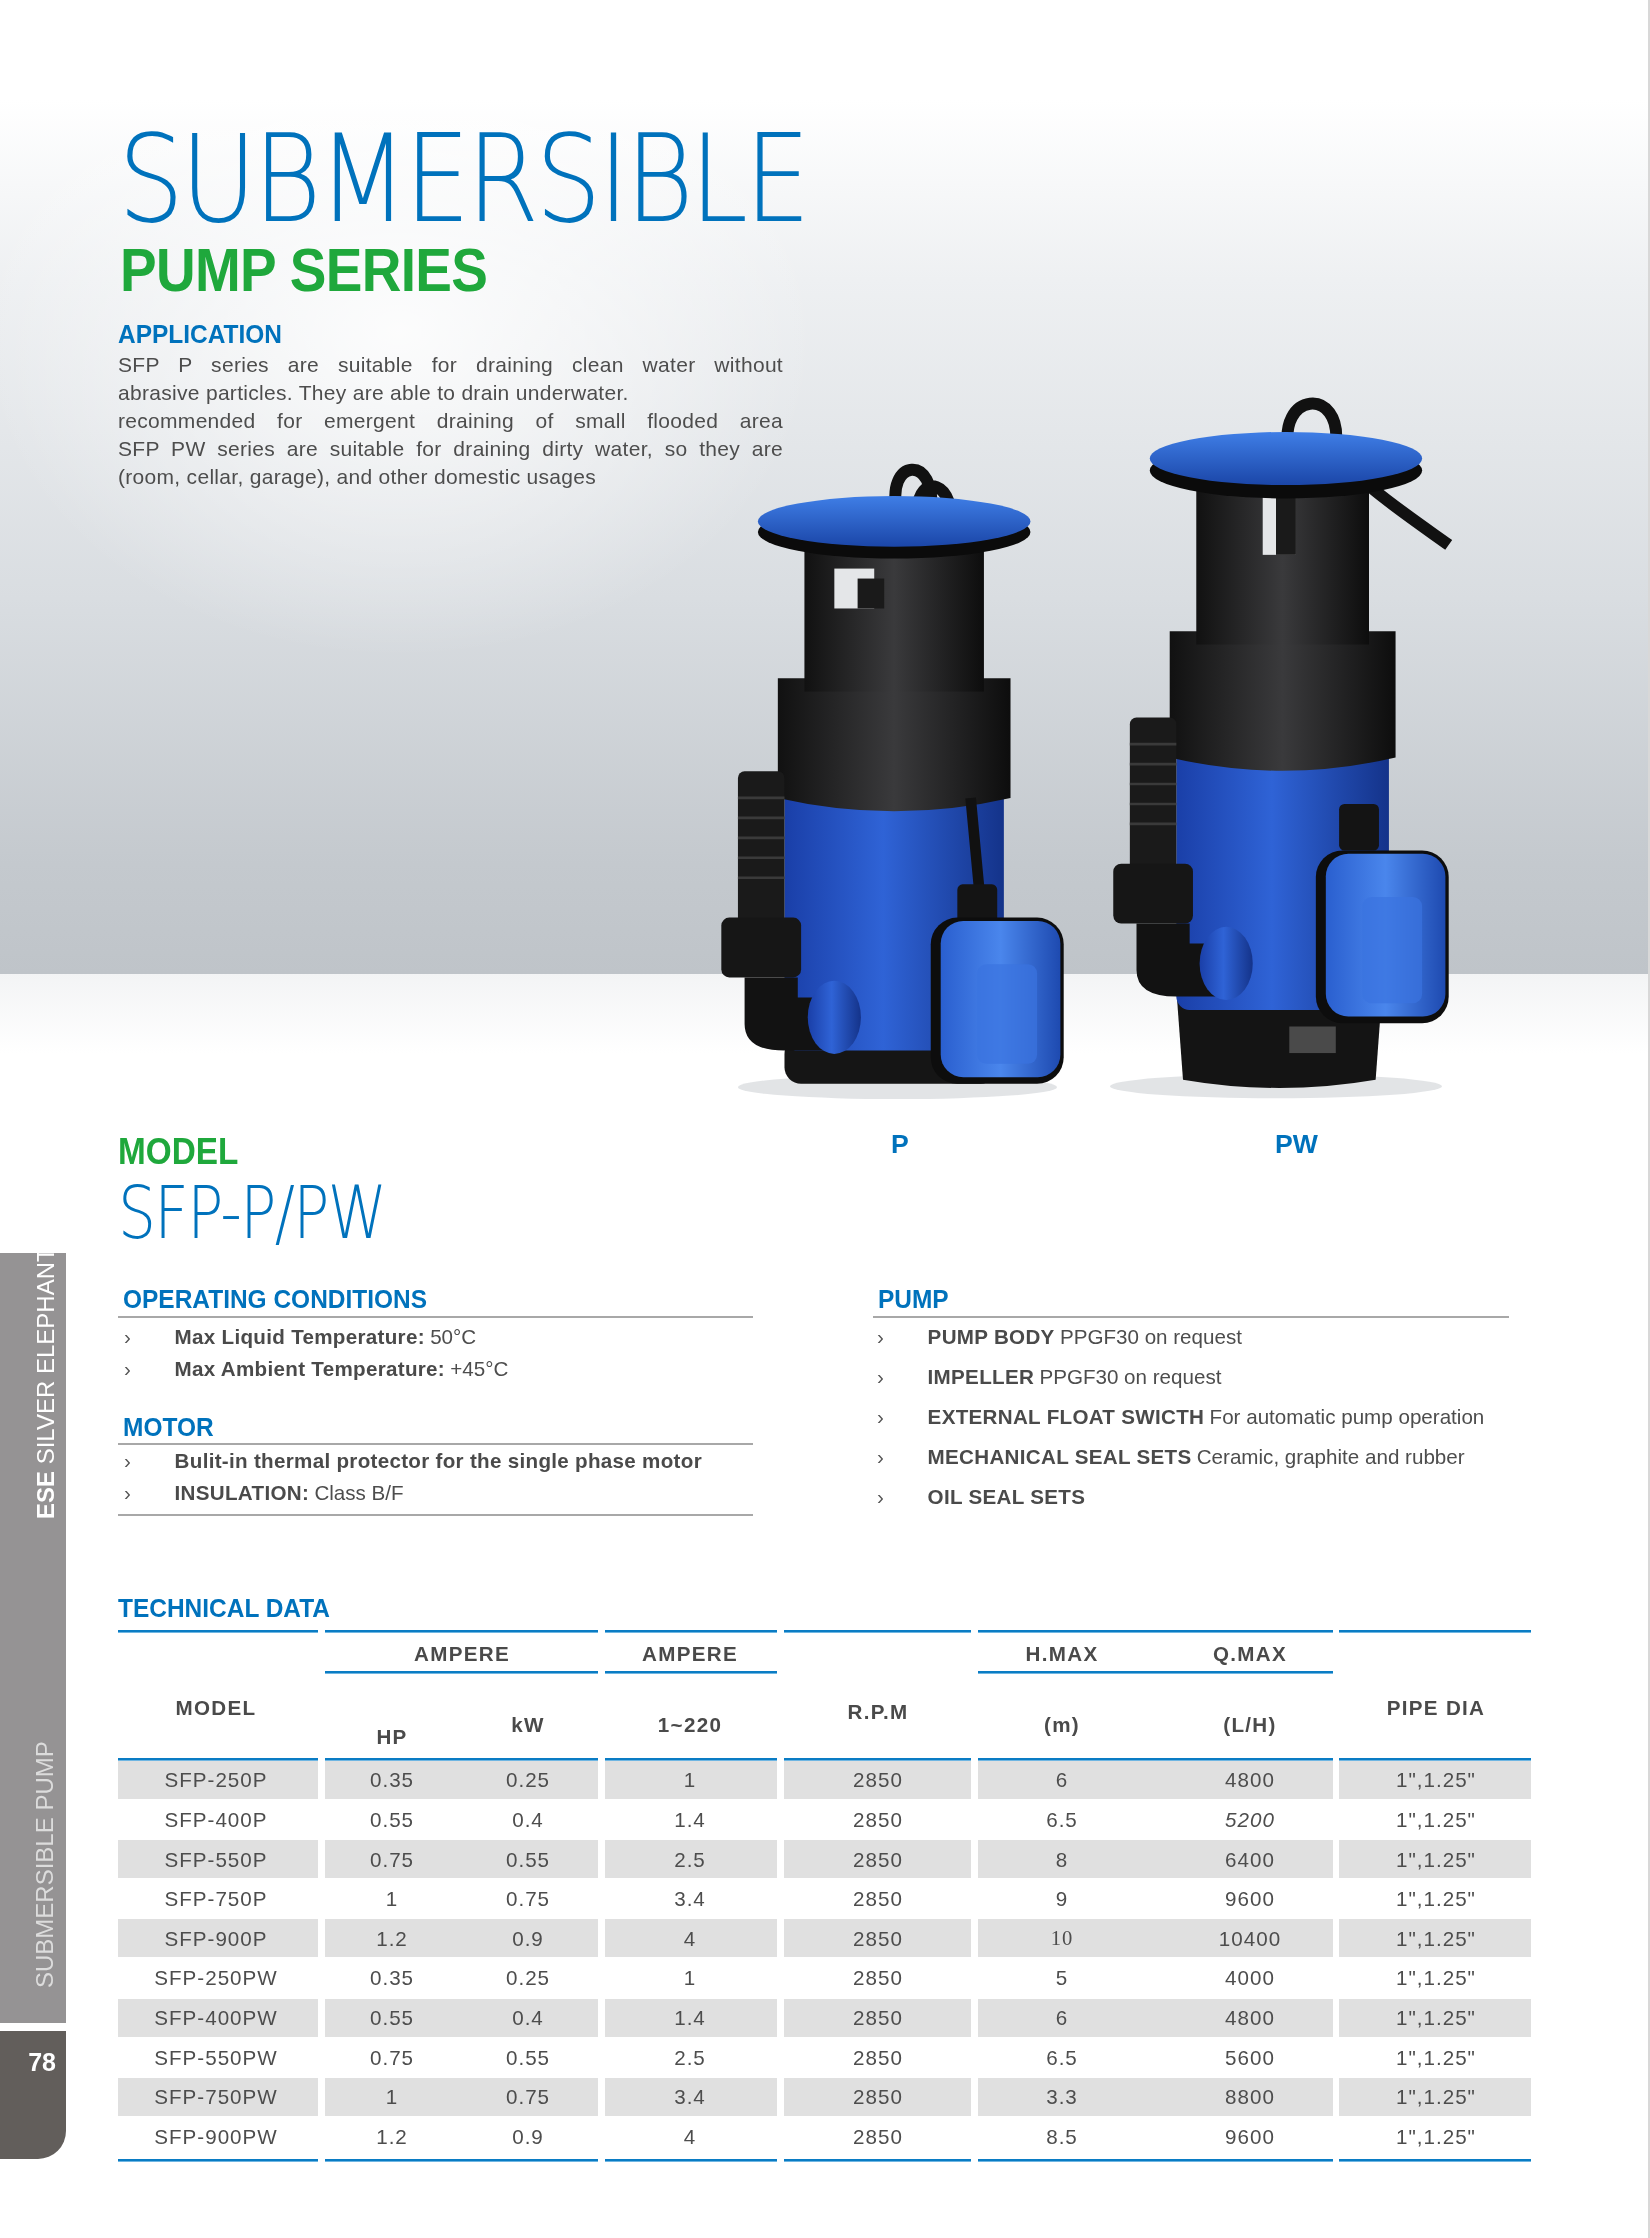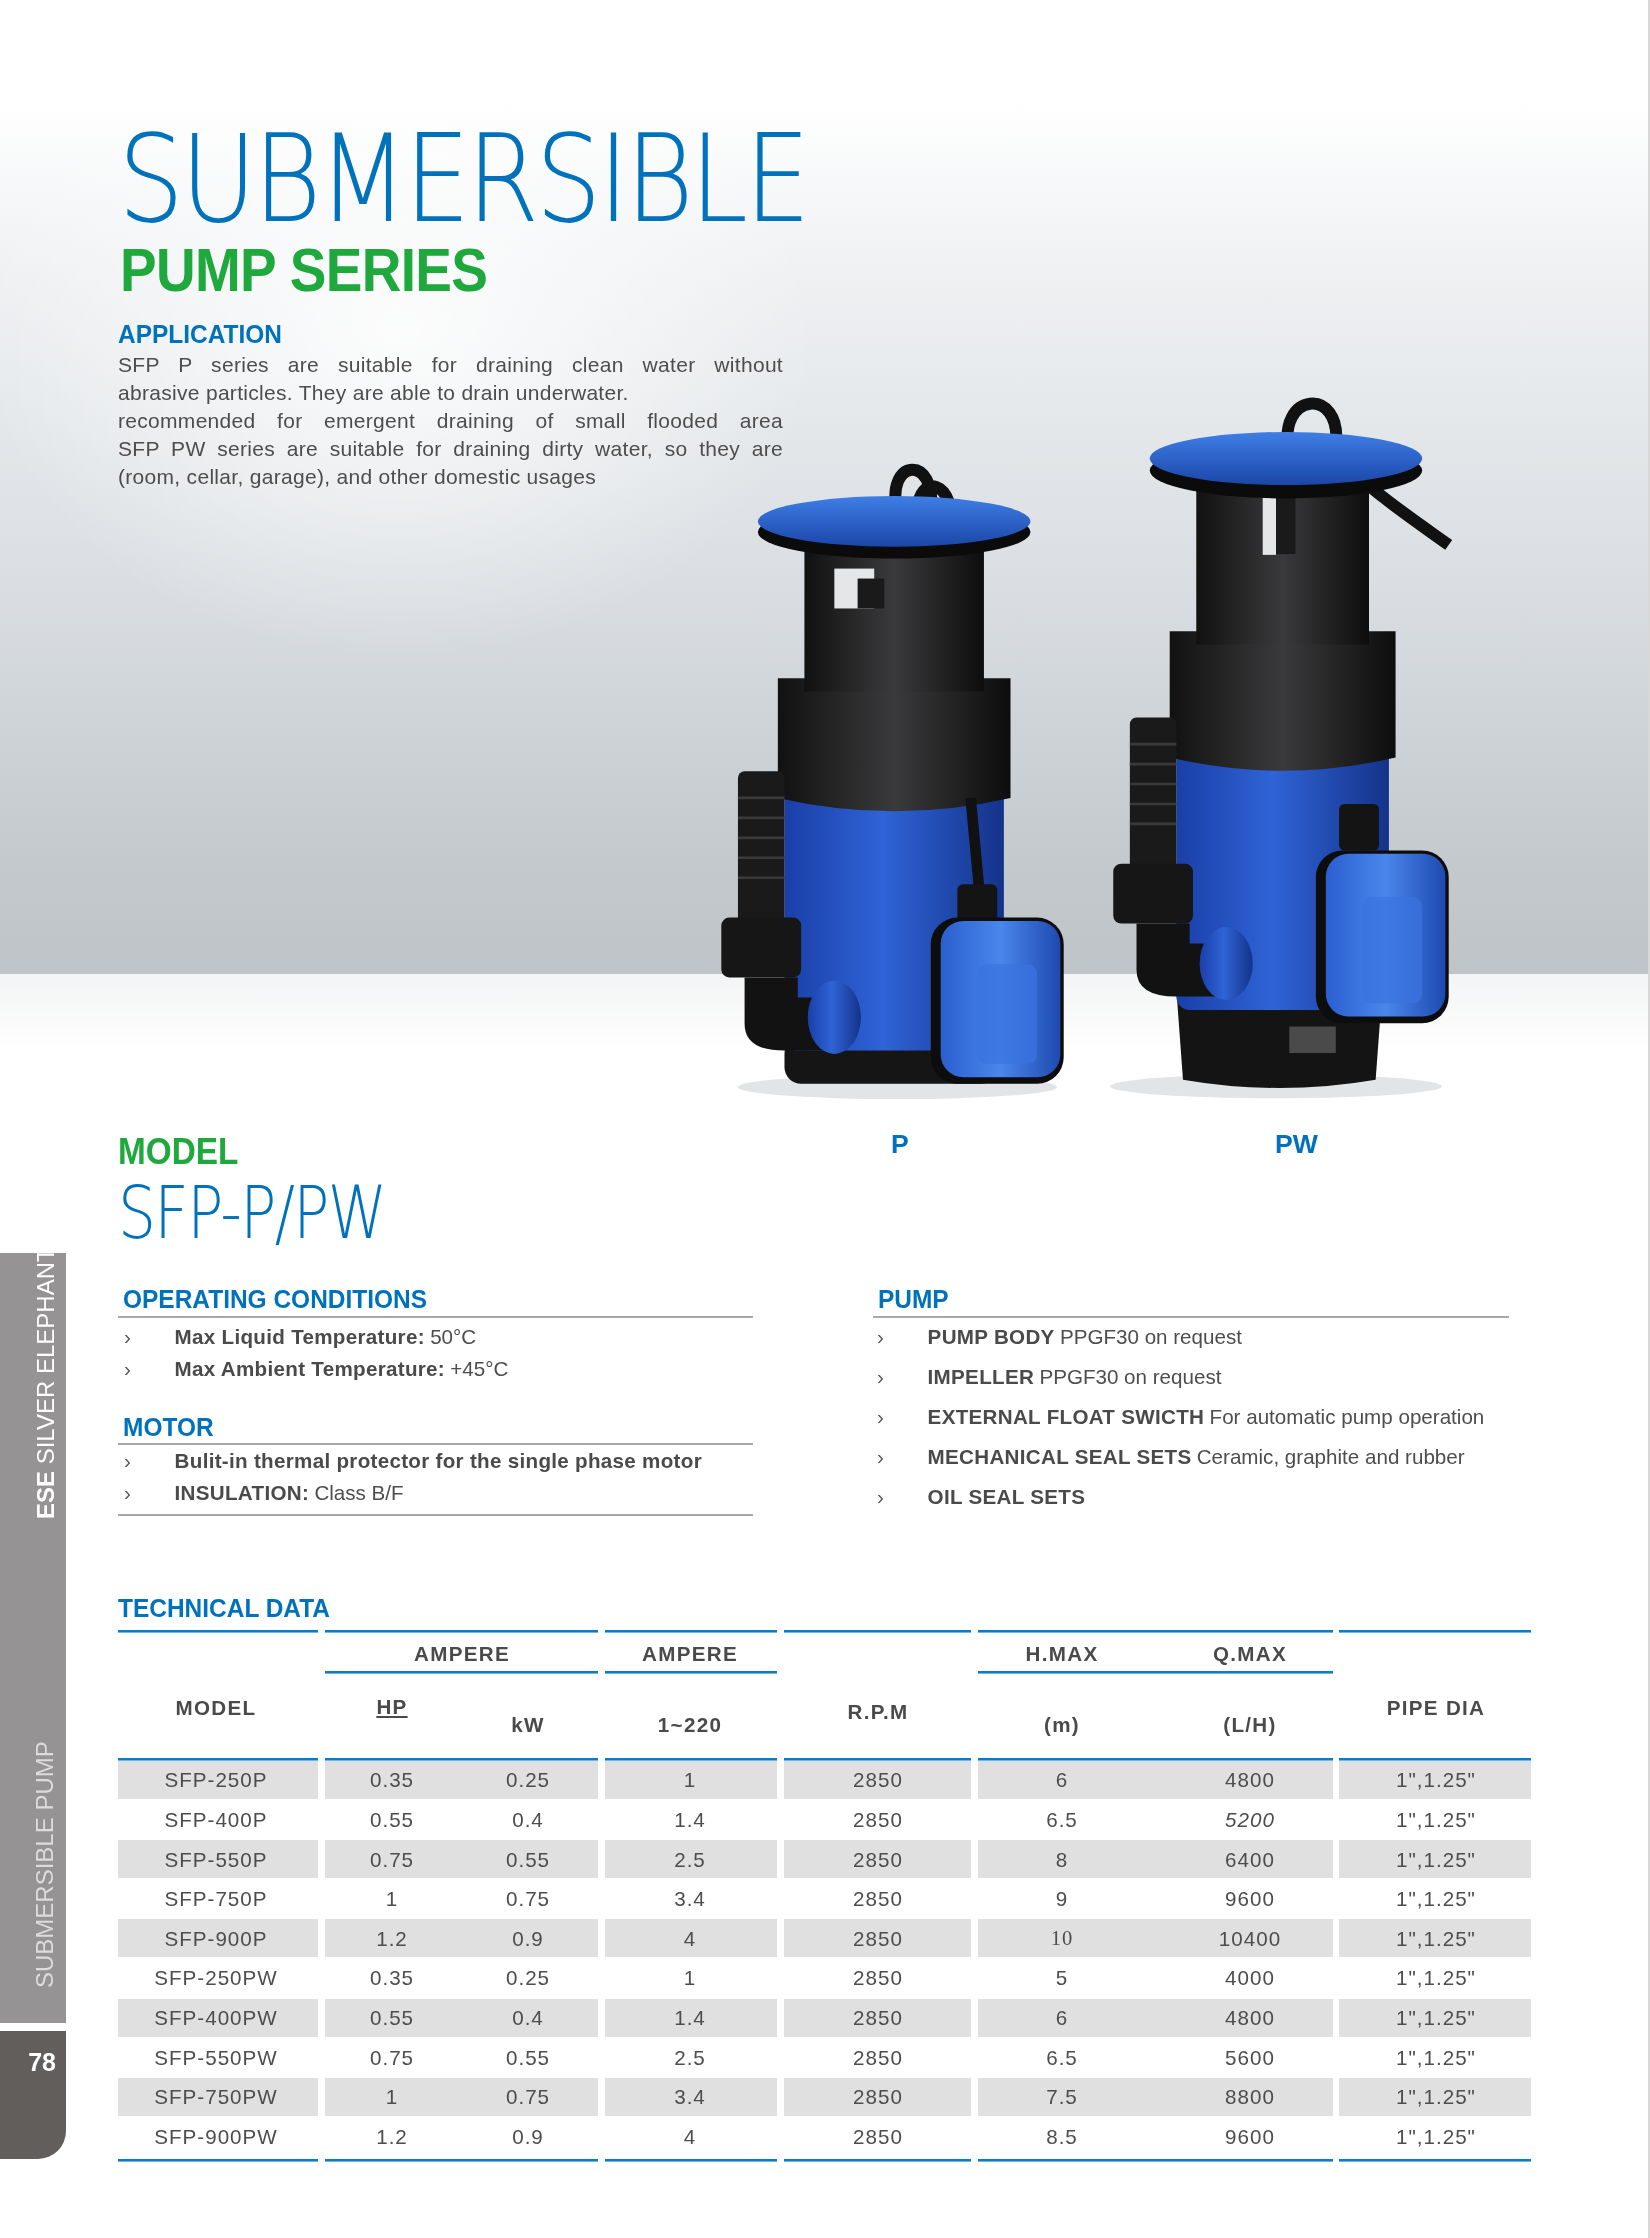--- a/index.html
+++ b/index.html
@@ -281,21 +281,21 @@
   <div class="bar" style="left:1221px; top:128px; width:192px;"></div>
 
   <div class="th" style="left:98px; top:66px;">MODEL</div>
   <div class="th" style="left:344px; top:12px;">AMPERE</div>
   <div class="th" style="left:572px; top:12px;">AMPERE</div>
   <div class="th" style="left:760px; top:70px;">R.P.M</div>
   <div class="th" style="left:944px; top:12px;">H.MAX</div>
   <div class="th" style="left:1132px; top:12px;">Q.MAX</div>
   <div class="th" style="left:1318px; top:66px;">PIPE DIA</div>
 
-  <div class="th" style="left:274px; top:65px;text-decoration:underline;">HP</div>
+  <div class="th" style="left:274px; top:95px;">HP</div>
   <div class="th" style="left:410px; top:83px;">kW</div>
   <div class="th" style="left:572px; top:83px;">1~220</div>
   <div class="th" style="left:944px; top:83px;">(m)</div>
   <div class="th" style="left:1132px; top:83px;">(L/H)</div>
 
   <div id="tableBody">
       <div class="row-band" style="left: 0px; width: 200px; top: 131px;"></div>
       <div class="row-band" style="left: 207px; width: 273px; top: 131px;"></div>
       <div class="row-band" style="left: 487px; width: 172px; top: 131px;"></div>
       <div class="row-band" style="left: 666px; width: 187px; top: 131px;"></div>
@@ -387,21 +387,21 @@
       <div class="row-band" style="left: 207px; width: 273px; top: 448px;"></div>
       <div class="row-band" style="left: 487px; width: 172px; top: 448px;"></div>
       <div class="row-band" style="left: 666px; width: 187px; top: 448px;"></div>
       <div class="row-band" style="left: 860px; width: 355px; top: 448px;"></div>
       <div class="row-band" style="left: 1221px; width: 192px; top: 448px;"></div>
       <div class="td" style="left: 98px; top: 447px;">SFP-750PW</div>
       <div class="td" style="left: 274px; top: 447px;">1</div>
       <div class="td" style="left: 410px; top: 447px;">0.75</div>
       <div class="td" style="left: 572px; top: 447px;">3.4</div>
       <div class="td" style="left: 760px; top: 447px;">2850</div>
-      <div class="td" style="left: 944px; top: 447px;">7.5</div>
+      <div class="td" style="left: 944px; top: 447px;">3.3</div>
       <div class="td" style="left: 1132px; top: 447px;">8800</div>
       <div class="td" style="left: 1318px; top: 447px;">1",1.25"</div>
       <div class="td" style="left: 98px; top: 487px;">SFP-900PW</div>
       <div class="td" style="left: 274px; top: 487px;">1.2</div>
       <div class="td" style="left: 410px; top: 487px;">0.9</div>
       <div class="td" style="left: 572px; top: 487px;">4</div>
       <div class="td" style="left: 760px; top: 487px;">2850</div>
       <div class="td" style="left: 944px; top: 487px;">8.5</div>
       <div class="td" style="left: 1132px; top: 487px;">9600</div>
       <div class="td" style="left: 1318px; top: 487px;">1",1.25"</div>

